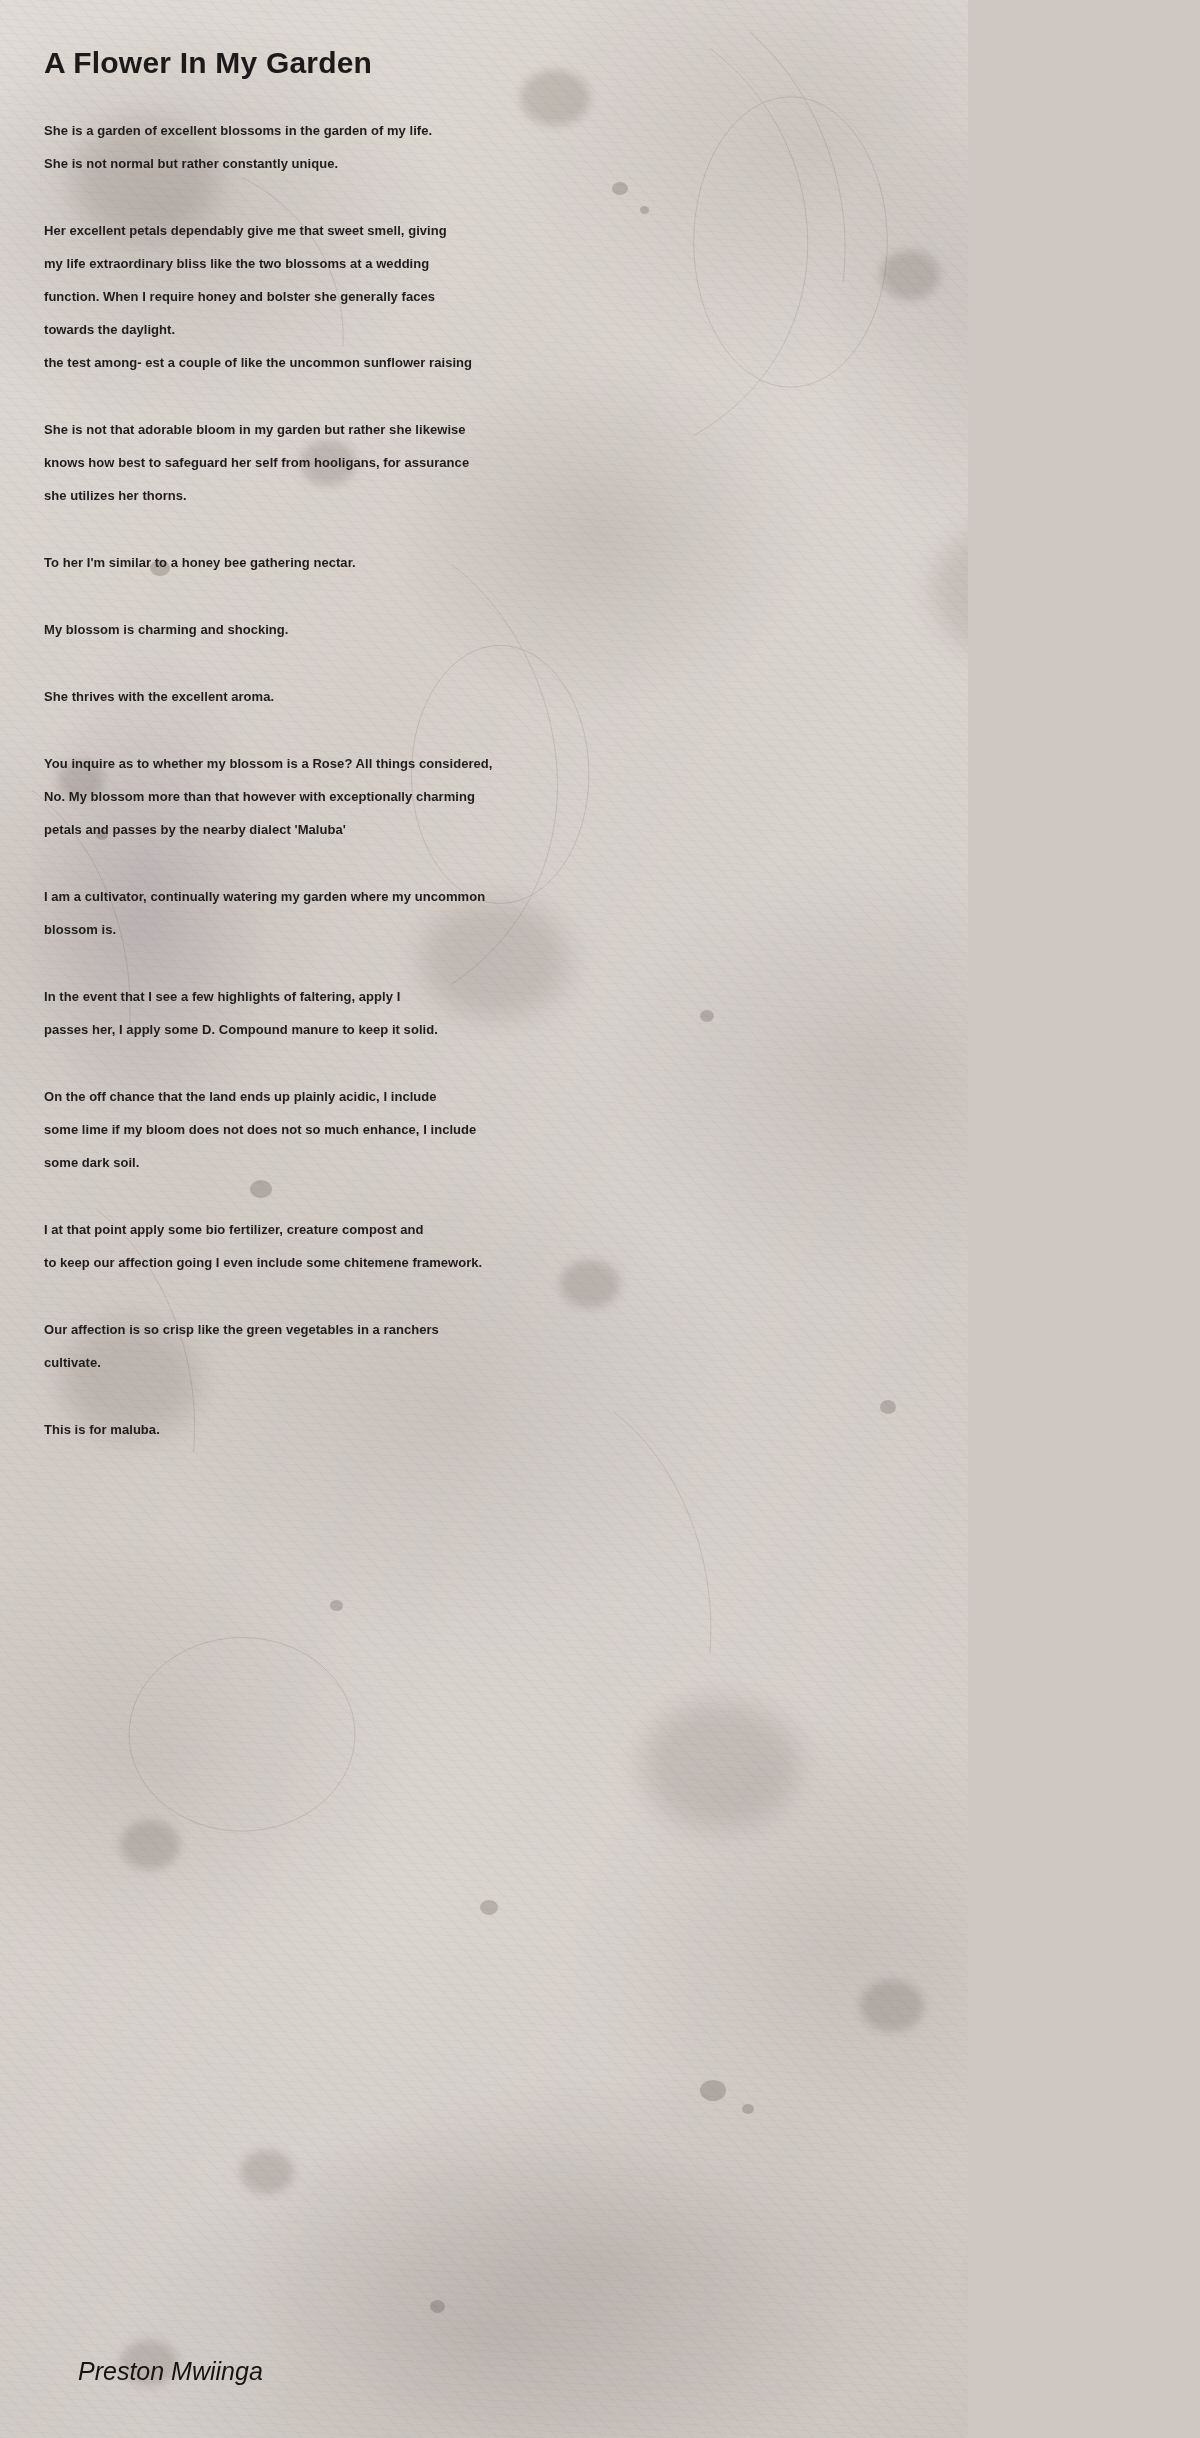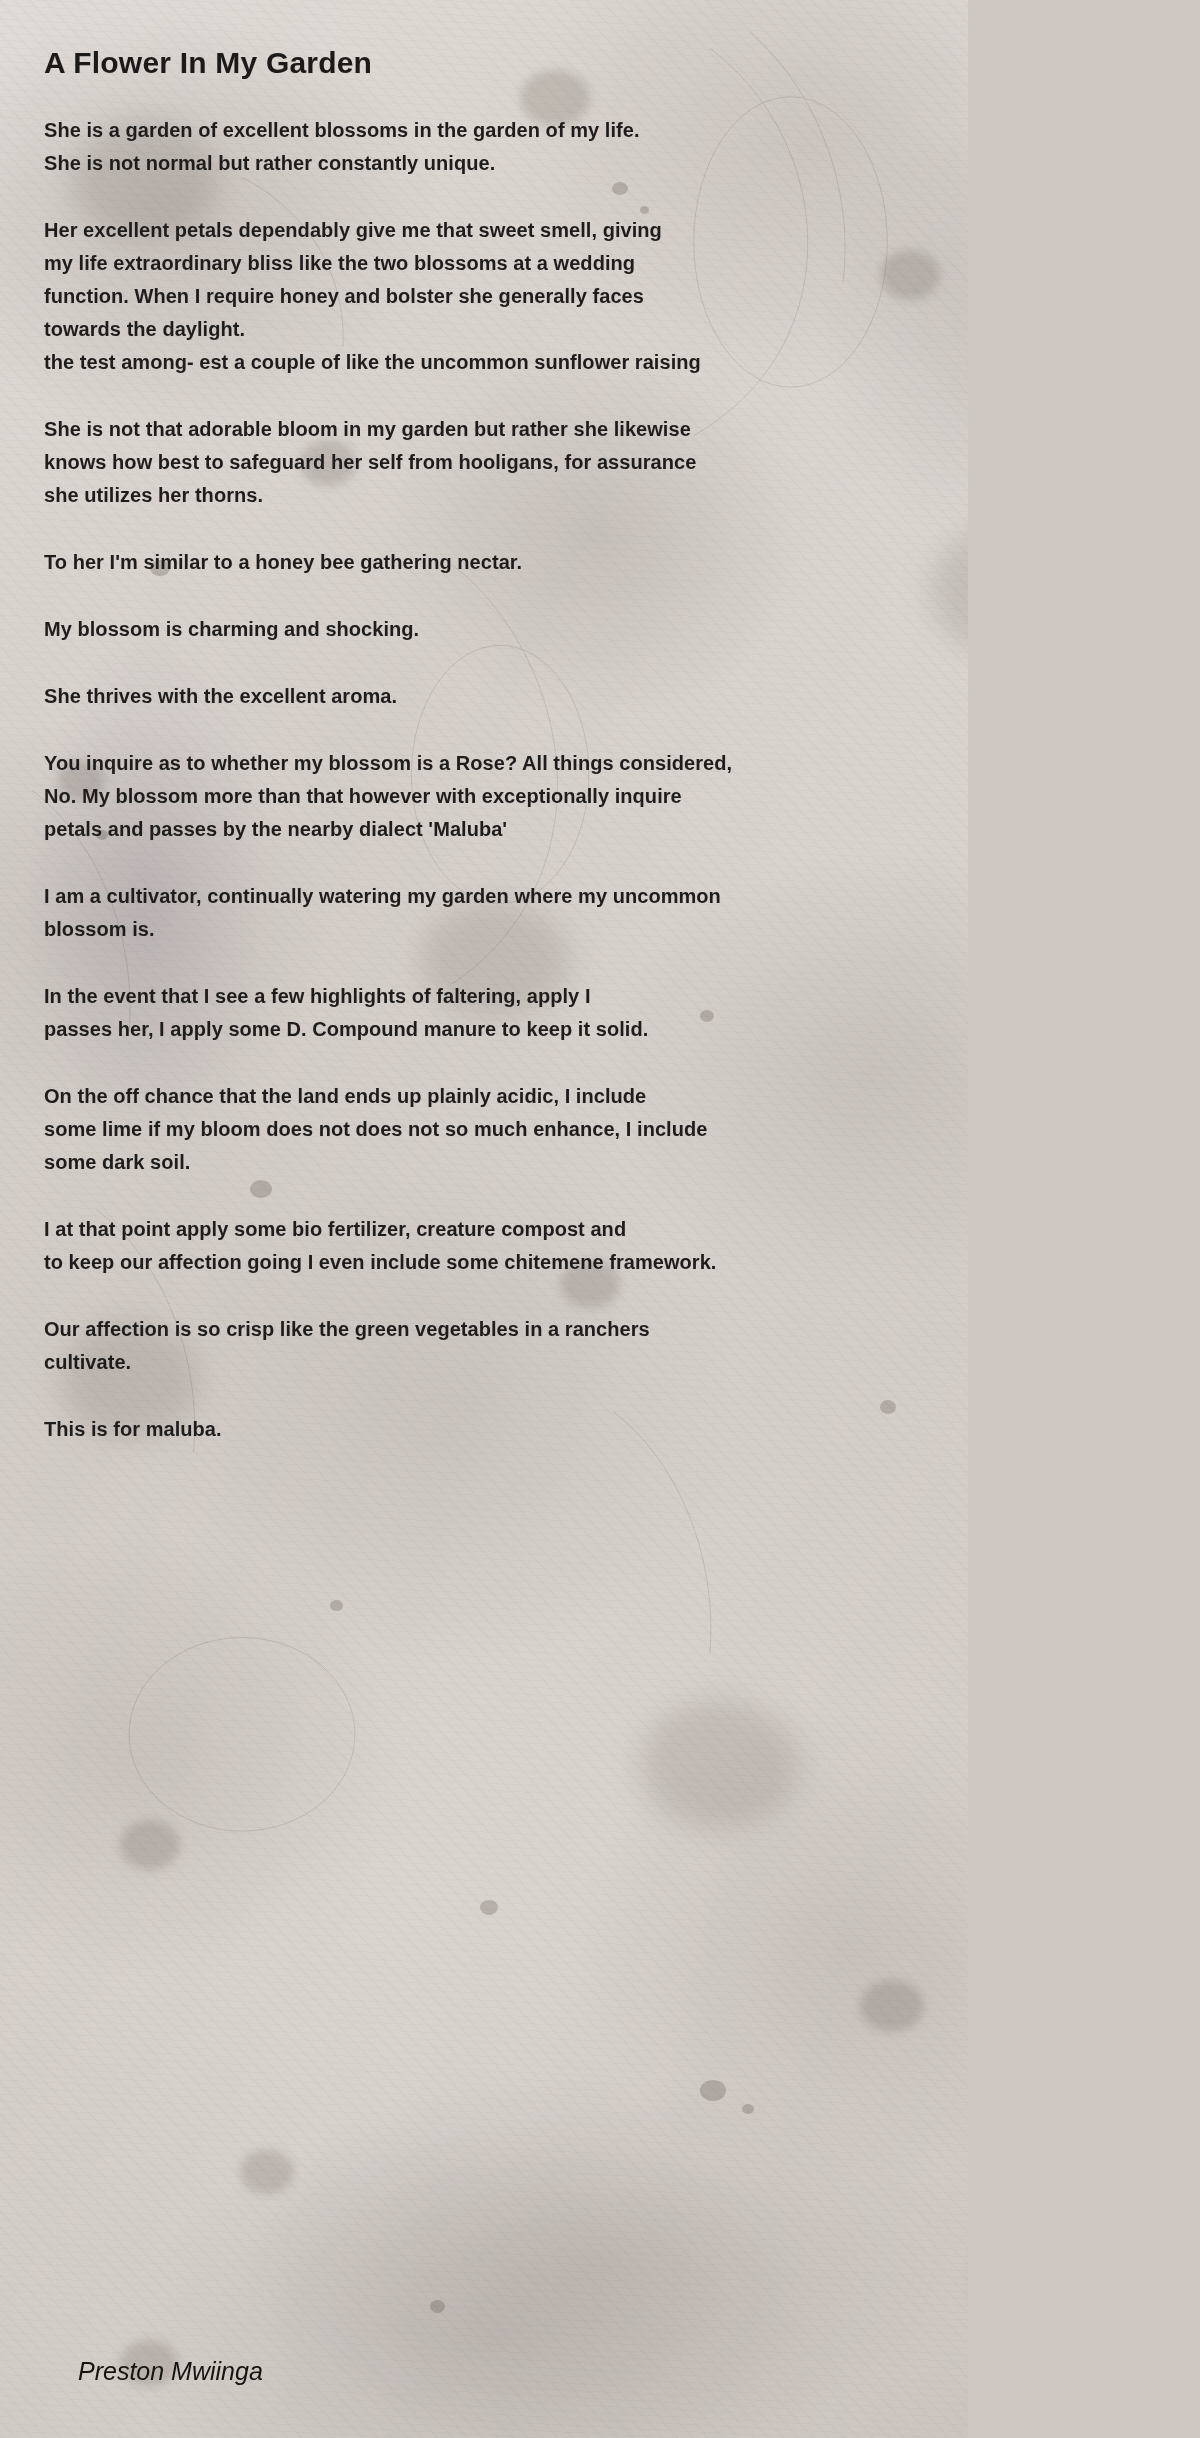--- a/index.html
+++ b/index.html
@@ -95,21 +95,21 @@
     font-weight: bold;
     color: #1c1a19;
     letter-spacing: 0.2px;
     margin: 10px 0 34px 0;
   }
 
   .stanza {
     margin: 0 0 34px 0;
   }
   .stanza .line {
-    font-size: 20px;
+    font-size: 13px;
     font-weight: bold;
     color: #1f1d1c;
     line-height: 33px;
     letter-spacing: 0.05px;
     white-space: pre-wrap;
   }
 
   .author {
     position: absolute;
     left: 78px;
@@ -209,21 +209,21 @@
     <div class="stanza">
       <div class="line">My blossom is charming and shocking.</div>
     </div>
 
     <div class="stanza">
       <div class="line">She thrives with the excellent aroma.</div>
     </div>
 
     <div class="stanza">
       <div class="line">You inquire as to whether my blossom is a Rose? All things considered,</div>
-      <div class="line">No. My blossom more than that however with exceptionally inquire</div>
+      <div class="line">No. My blossom more than that however with exceptionally charming</div>
       <div class="line">petals and passes by the nearby dialect 'Maluba'</div>
     </div>
 
     <div class="stanza">
       <div class="line">I am a cultivator, continually watering my garden where my uncommon</div>
       <div class="line">blossom is.</div>
     </div>
 
     <div class="stanza">
       <div class="line">In the event that I see a few highlights of faltering, apply I</div>

